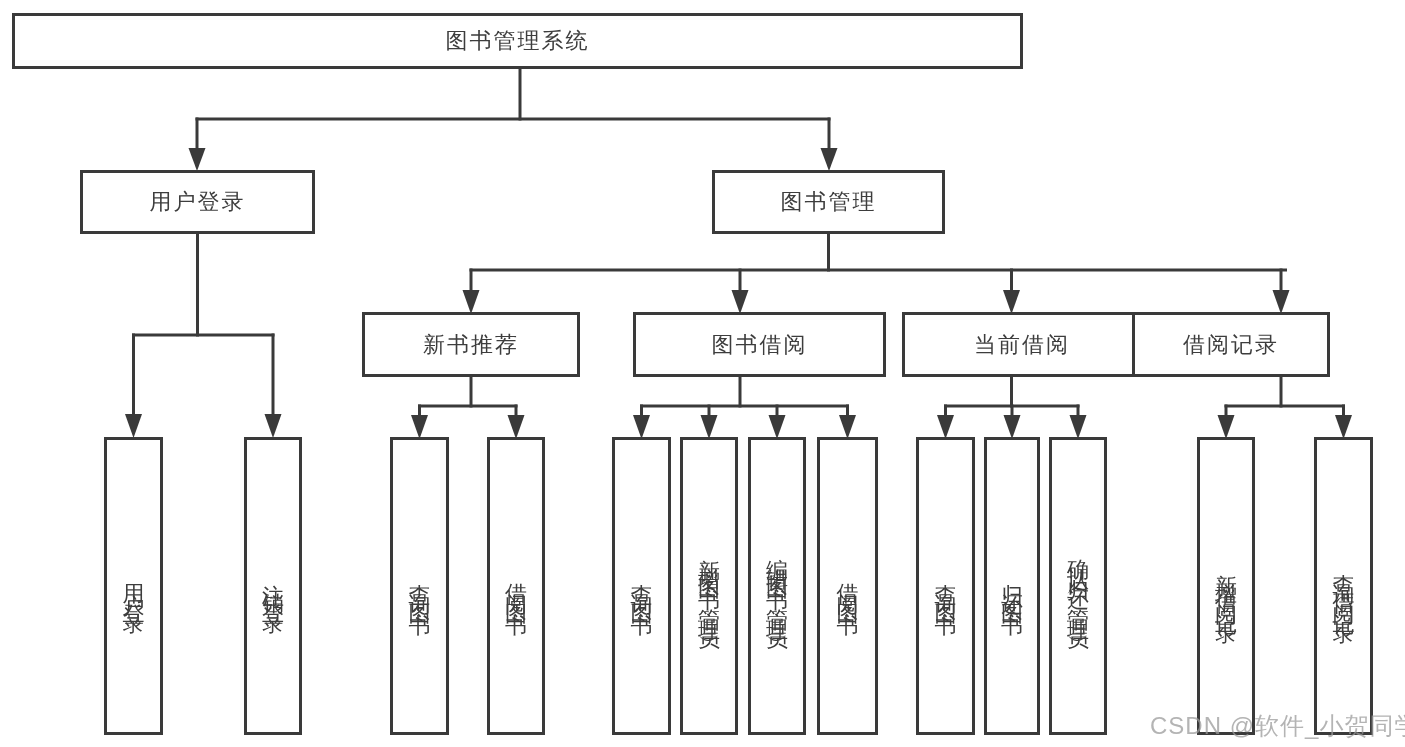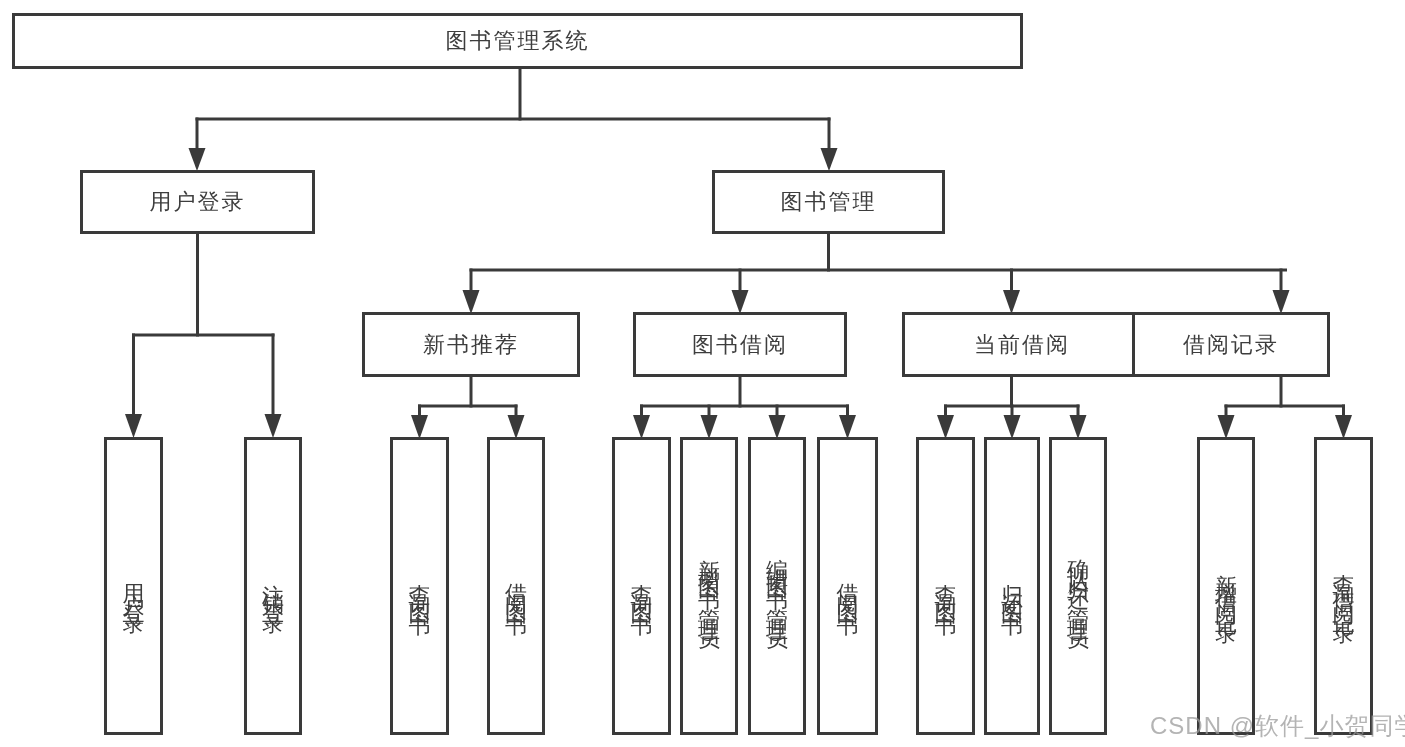--- a/index.html
+++ b/index.html
@@ -133,21 +133,21 @@
   <div class="box hbox" style="left:80px;top:170px;width:235px;height:64px">
     <span class="lab">用户登录</span>
   </div>
   <div class="box hbox" style="left:362px;top:312px;width:218px;height:65px">
     <span class="lab">新书推荐</span>
   </div>
 
   <div class="box hbox" style="left:712px;top:170px;width:233px;height:64px">
     <span class="lab">图书管理</span>
   </div>
-  <div class="box hbox" style="left:633px;top:312px;width:214px;height:65px">
+  <div class="box hbox" style="left:633px;top:312px;width:253px;height:65px">
     <span class="lab">图书借阅</span>
   </div>
   <div class="box hbox" style="left:902px;top:312px;width:240px;height:65px">
     <span class="lab">当前借阅</span>
   </div>
   <div class="box hbox" style="left:1132px;top:312px;width:198px;height:65px">
     <span class="lab">借阅记录</span>
   </div>
 
   <div class="box vbox" style="left:104px;top:437px;width:59px;height:298px">

